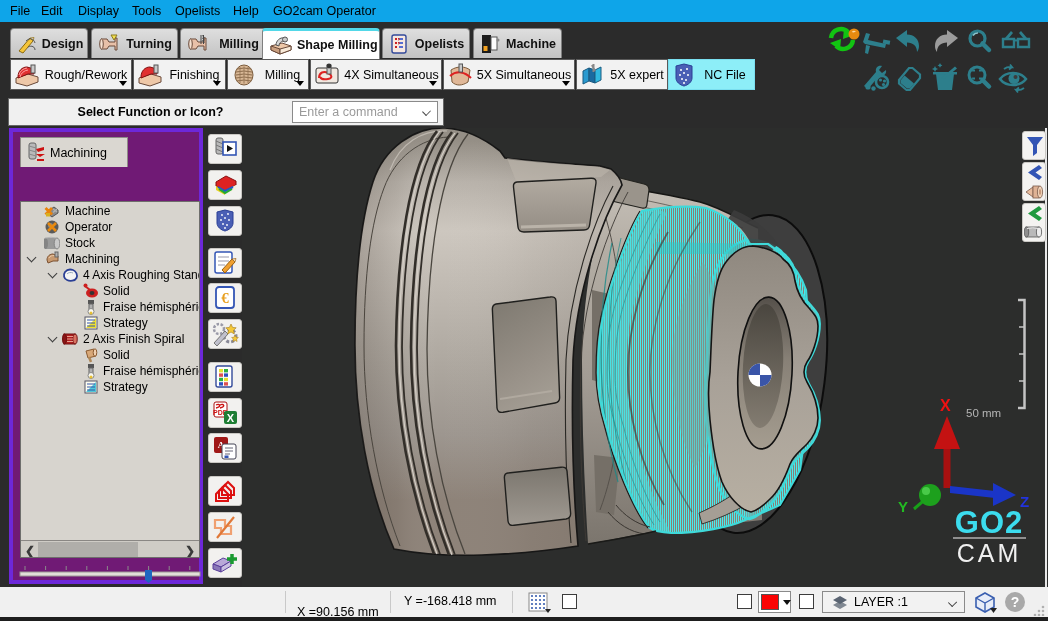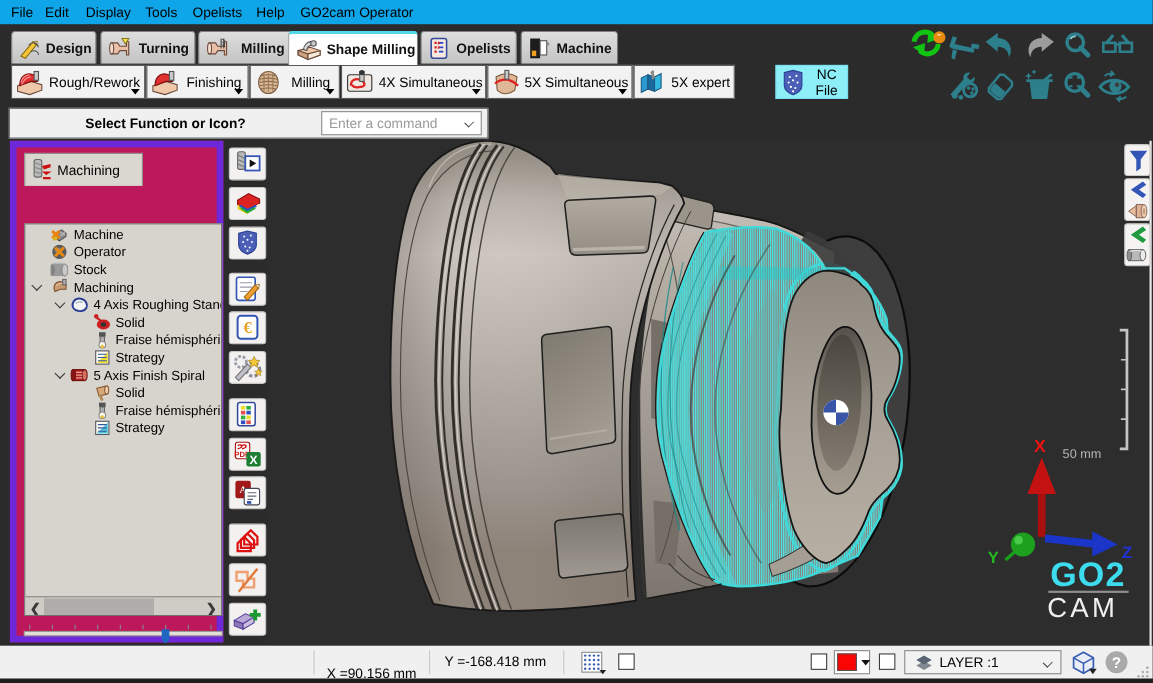--- a/index.html
+++ b/index.html
@@ -24,21 +24,21 @@
 .btn2 .drop { position:absolute; right:4px; bottom:3px; width:0; height:0; border-left:4px solid transparent; border-right:4px solid transparent; border-top:5px solid #000; }
 .btn2.cyan { background:#8deef8; border:1px solid #7adff0; }
 
 
 #funcrow { left:8px; top:98px; width:436px; height:28px; background:#f0f0f0; border:1px solid #666; display:flex; align-items:center; }
 #funclabel { width:283px; text-align:center; font-size:12.5px; font-weight:bold; color:#000; }
 #funccombo { position:absolute; left:283px; top:2px; width:146px; height:22px; background:#fff; border:1px solid #8a8a8a; font-size:12.5px; color:#9a9a9a; line-height:20px; padding-left:6px; }
 #funccombo .carr { position:absolute; right:7px; top:6px; width:7px; height:7px; border-left:1.8px solid #444; border-bottom:1.8px solid #444; transform:rotate(-45deg) scale(1,.8); }
 
 
-#lpanel { left:9px; top:128px; width:194px; height:456px; background:#be185d; border:6px solid #6d28d9; }
+#lpanel { left:9px; top:128px; width:194px; height:456px; background:#701a75; border:4px solid #6d28d9; }
 #ltab { position:absolute; left:7px; top:5px; width:108px; height:30px; background:#dad7d1; border:1px solid #8f8c87; border-bottom:none; display:flex; align-items:center; font-size:12.5px; color:#000; z-index:2; }
 #lsearch { position:absolute; left:7px; top:45px; width:180px; height:21px; background:#d7d4ce; border:1px solid #7f7c77; font-size:12.5px; color:#7c7c7c; line-height:19px; padding-left:5px; }
 #ltree { position:absolute; left:7px; top:69px; width:180px; height:357px; background:#d7d4ce; border:1px solid #6e6e6c; overflow:hidden; }
 .trow { position:absolute; height:16px; font-size:12px; color:#000; white-space:nowrap; line-height:16px; }
 .chev { position:absolute; width:7px; height:7px; border-left:1.8px solid #3c3c3c; border-bottom:1.8px solid #3c3c3c; transform:rotate(-45deg); }
 .ti { position:absolute; width:16px; height:16px; }
 #lhscroll { position:absolute; left:0px; bottom:0px; width:178px; height:17px; background:#cFccc6; border-top:1px solid #8a8784; }
 #lhthumb { position:absolute; left:17px; top:1px; width:100px; height:15px; background:#b0aeaa; }
 .harr { position:absolute; top:3px; font-size:12px; font-weight:bold; color:#3a3a3a; }
 
@@ -52,21 +52,21 @@
 
 #statusbar { left:0; top:587px; width:1048px; height:30px; background:#f0f0f0; font-size:12.5px; color:#000; }
 #statusbar .sep { position:absolute; top:4px; width:1px; height:22px; background:#c9c9c9; }
 .cbox { position:absolute; top:7px; width:15px; height:15px; background:#fff; border:1px solid #3c3c3c; }
 .sdrop { position:absolute; top:4px; height:22px; background:#f2f2f2; border:1px solid #8a8a8a; font-size:12.5px; }
 .varr { position:absolute; width:7px; height:7px; border-left:1.7px solid #3c3c3c; border-bottom:1.7px solid #3c3c3c; transform:rotate(-45deg) scale(1,.85); }
 #btmstrip { left:0; top:617px; width:1048px; height:4px; background:#1e1e1e; }
 
 #logo1 { left:952px; top:505px; width:74px; text-align:center; font-size:31px; font-weight:bold; color:#3cdcee; letter-spacing:1px; z-index:4; }
 #logoline { left:953px; top:537px; width:73px; height:2px; background:#8f8f8f; z-index:4; }
-#logo2 { left:952px; top:539px; width:74px; font-size:25px; font-weight:normal; color:#f0f0f0; letter-spacing:3px; z-index:4; }
+#logo2 { left:952px; top:539px; width:74px; text-align:center; font-size:25px; font-weight:normal; color:#f0f0f0; letter-spacing:3px; z-index:4; }
 #scaletxt { left:966px; top:407px; font-size:11.5px; color:#b5b5b5; z-index:4; }
 </style>
 </head>
 <body>
 
 <div class="abs" id="menubar">
   <span style="left:10px">File</span>
   <span style="left:41px">Edit</span>
   <span style="left:78px">Display</span>
   <span style="left:132px">Tools</span>
@@ -201,21 +201,21 @@
     <span class="bicon">
       <svg width="27" height="26">
         <path d="M3 9 L9 6 L9 19 L3 22 Z" fill="#2a9ad0" stroke="#1a5a80"></path>
         <path d="M9 6 L15 8 L15 21 L9 19 Z" fill="#1a6aa0" stroke="#1a5a80"></path>
         <path d="M15 8 L21 5 L21 18 L15 21 Z" fill="#30b8e0" stroke="#1a5a80"></path>
         <path d="M12 3 L15 9 M13.5 2 L13.5 10" stroke="#888" stroke-width="2"></path>
       </svg>
     </span>
     <span class="blabel">5X expert</span>
   </div>
-<div class="btn2 cyan" style="left:705px; width:66px">
+<div class="btn2 cyan" style="left:668px; width:87px">
     <span class="bicon">
       <svg width="24" height="26">
         <path d="M4 4 L12 2 L20 4 L20 16 C20 20 16 23 12 24 C8 23 4 20 4 16 Z" fill="#4a5fb5" stroke="#2a3f95"></path>
         <g fill="#fff">
           <circle cx="9" cy="8" r="1"></circle>
           <circle cx="15" cy="7" r="1"></circle>
           <circle cx="12" cy="11" r="1"></circle>
           <circle cx="8" cy="13" r="1"></circle>
           <circle cx="16" cy="13" r="1"></circle>
           <circle cx="10" cy="17" r="1"></circle>
@@ -371,21 +371,21 @@
           <path d="M4 5 h8 M4 8 h8 M4 11 h8" stroke="#3355aa"></path>
         </svg></div>
     <div class="trow" style="left:82px; top:113px">Strategy</div>
     <span class="chev" style="left:28px; top:132px"></span>
     <div class="ti" style="left:41px; top:129px"><svg width="17" height="16">
           <rect x="2" y="3" width="11" height="10" fill="#b02020" stroke="#701010"></rect>
           <ellipse cx="13" cy="8" rx="2.2" ry="5" fill="#d87060" stroke="#701010"></ellipse>
           <ellipse cx="2.5" cy="8" rx="2" ry="5" fill="#8a1515" stroke="#701010"></ellipse>
           <path d="M5 5.5 h6 M5 8 h6 M5 10.5 h6" stroke="#e8a090"></path>
         </svg></div>
-    <div class="trow" style="left:62px; top:129px">5 Axis Finish Spiral</div>
+    <div class="trow" style="left:62px; top:129px">2 Axis Finish Spiral</div>
     <div class="ti" style="left:62px; top:145px"><svg width="16" height="16">
           <path d="M3 4 L11 2 L13 9 L5 11 Z" fill="#d8a878" stroke="#8a5a30"></path>
           <ellipse cx="12" cy="5.5" rx="1.8" ry="3.7" fill="#f0d0b0" stroke="#8a5a30"></ellipse>
           <path d="M6 10 L8 15" stroke="#b08858" stroke-width="2.5"></path>
         </svg></div>
     <div class="trow" style="left:82px; top:145px">Solid</div>
     <div class="ti" style="left:62px; top:161px"><svg width="16" height="16">
           <rect x="5" y="1" width="6" height="4" fill="#555"></rect>
           <rect x="6" y="5" width="4" height="6" fill="#b0b0b0" stroke="#666"></rect>
           <circle cx="8" cy="12.5" r="3" fill="#f8f8f0" stroke="#888"></circle>

